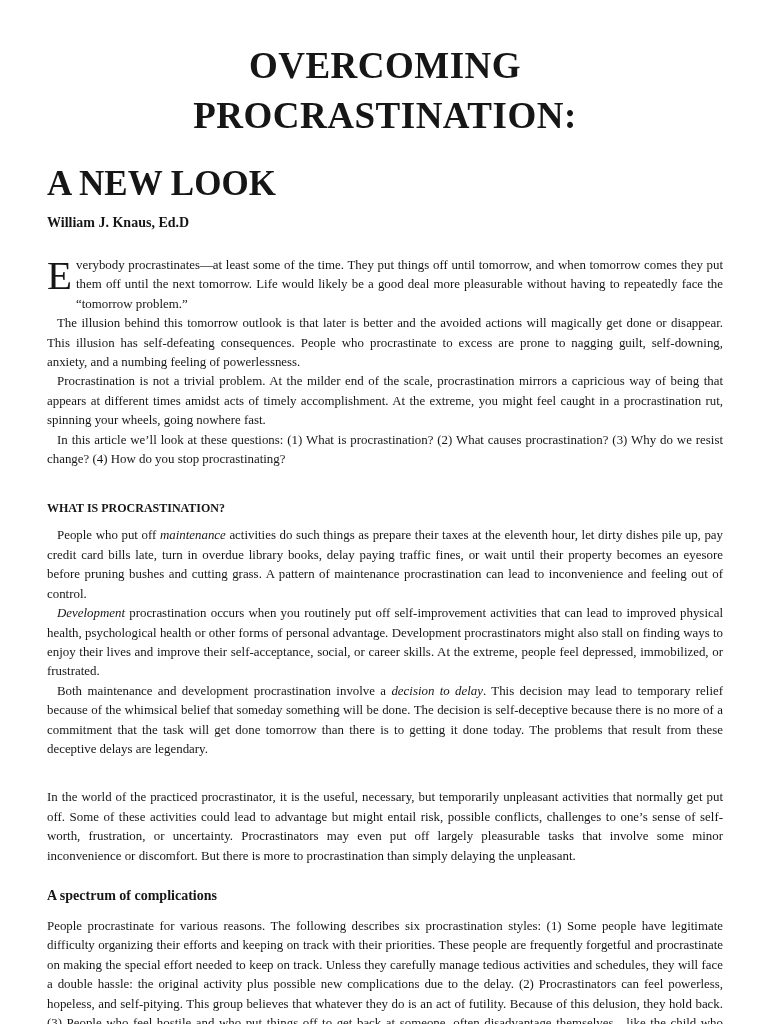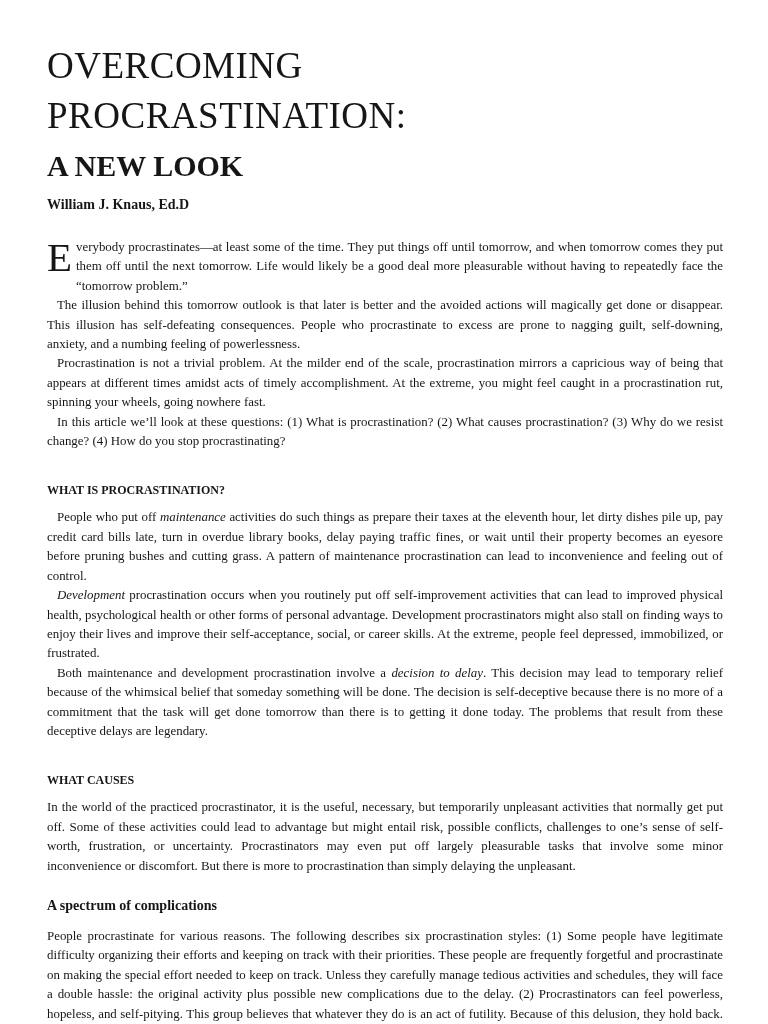--- a/index.html
+++ b/index.html
@@ -8,29 +8,30 @@
     width: 768px;
     height: 1024px;
     box-sizing: border-box;
     padding: 41px 45px 0 47px;
     background: #ffffff;
     color: #161616;
     font-family: "Liberation Serif", "DejaVu Serif", serif;
     overflow: hidden;
   }
   h1.title {
-    margin: 0 0 8px 0;
+    margin: 0 0 26px 0;
     font-size: 37px;
     line-height: 50px;
-    font-weight: 400;
+    font-weight: 700;
     letter-spacing: 0.5px;
+    text-align: center;
   }
   .subtitle {
     margin: 0 0 9px 0;
-    font-size: 30px;
+    font-size: 35px;
     line-height: 34px;
     font-weight: 700;
   }
   .author {
     margin: 0 0 21px 0;
     font-size: 14px;
     line-height: 25px;
     font-weight: 700;
   }
   .body-para {
@@ -83,21 +84,20 @@
       <p class="body-para indent"><span>The illusion behind this tomorrow outlook is that later is better and the avoided actions will magically get done or disappear. This illusion has self-defeating consequences. People who procrastinate to excess are prone to nagging guilt, self-downing, anxiety, and a numbing feeling of powerlessness.</span></p>
       <p class="body-para indent"><span>Procrastination is not a trivial problem. At the milder end of the scale, procrastination mirrors a capricious way of being that appears at different times amidst acts of timely accomplishment. At the extreme, you might feel caught in a procrastination rut, spinning your wheels, going nowhere fast.</span></p>
       <p class="body-para indent"><span>In this article we’ll look at these questions: (1) What is procrastination? (2) What causes procrastination? (3) Why do we resist change? (4) How do you stop procrastinating?</span></p>
       <div class="h2">
         <div>WHAT IS PROCRASTINATION?</div>
       </div>
       <p class="body-para indent"><span>People who put off </span><span class="em">maintenance</span><span> activities do such things as prepare their taxes at the eleventh hour, let dirty dishes pile up, pay credit card bills late, turn in overdue library books, delay paying traffic fines, or wait until their property becomes an eyesore before pruning bushes and cutting grass. A pattern of maintenance procrastination can lead to inconvenience and feeling out of control.</span></p>
       <p class="body-para indent"><span class="em">Development</span><span> procrastination occurs when you routinely put off self-improvement activities that can lead to improved physical health, psychological health or other forms of personal advantage. Development procrastinators might also stall on finding ways to enjoy their lives and improve their self-acceptance, social, or career skills. At the extreme, people feel depressed, immobilized, or frustrated.</span></p>
       <p class="body-para indent"><span>Both maintenance and development procrastination involve a </span><span class="em">decision to delay</span><span>. This decision may lead to temporary relief because of the whimsical belief that someday something will be done. The decision is self-deceptive because there is no more of a commitment that the task will get done tomorrow than there is to getting it done today. The problems that result from these deceptive delays are legendary.</span></p>
       <div class="h2">
-        <div>WHAT CAUSES</div>
       </div>
       <p class="body-para"><span>In the world of the practiced procrastinator, it is the useful, necessary, but temporarily unpleasant activities that normally get put off. Some of these activities could lead to advantage but might entail risk, possible conflicts, challenges to one’s sense of self-worth, frustration, or uncertainty. Procrastinators may even put off largely pleasurable tasks that involve some minor inconvenience or discomfort. But there is more to procrastination than simply delaying the unpleasant.</span></p>
       <div class="h3">
         <div>A spectrum of complications</div>
       </div>
       <p class="body-para cutoff"><span>People procrastinate for various reasons. The following describes six procrastination styles: (1) Some people have legitimate difficulty organizing their efforts and keeping on track with their priorities. These people are frequently forgetful and procrastinate on making the special effort needed to keep on track. Unless they carefully manage tedious activities and schedules, they will face a double hassle: the original activity plus possible new complications due to the delay. (2) Procrastinators can feel powerless, hopeless, and self-pitying. This group believes that whatever they do is an act of futility. Because of this delusion, they hold back. (3) People who feel hostile and who put things off to get back at someone, often disadvantage themselves—like the child who breaks his or her red wagon to prevent others from playing with it. (4) Some self-indulgent people rebel against routines and schedules because they want to live by their own rules and they expect others to adapt to their wishes. This self-absorbed group procrastinates on advancing their enlightened self-interest. (5) People who worry too much about what other people think of them may procrastinate to avoid disapproval. To avoid feeling embarrassed or worthless when they believe they will not present themselves adequately, they often withdraw. In a misguided attempt to maintain their public image, some will excuse their failings by claiming they didn’t have the time to do a good job. Sadly, many do get the disapproval or disrespect</span></p>
     </main>
 </div>
 
 </body></html>

